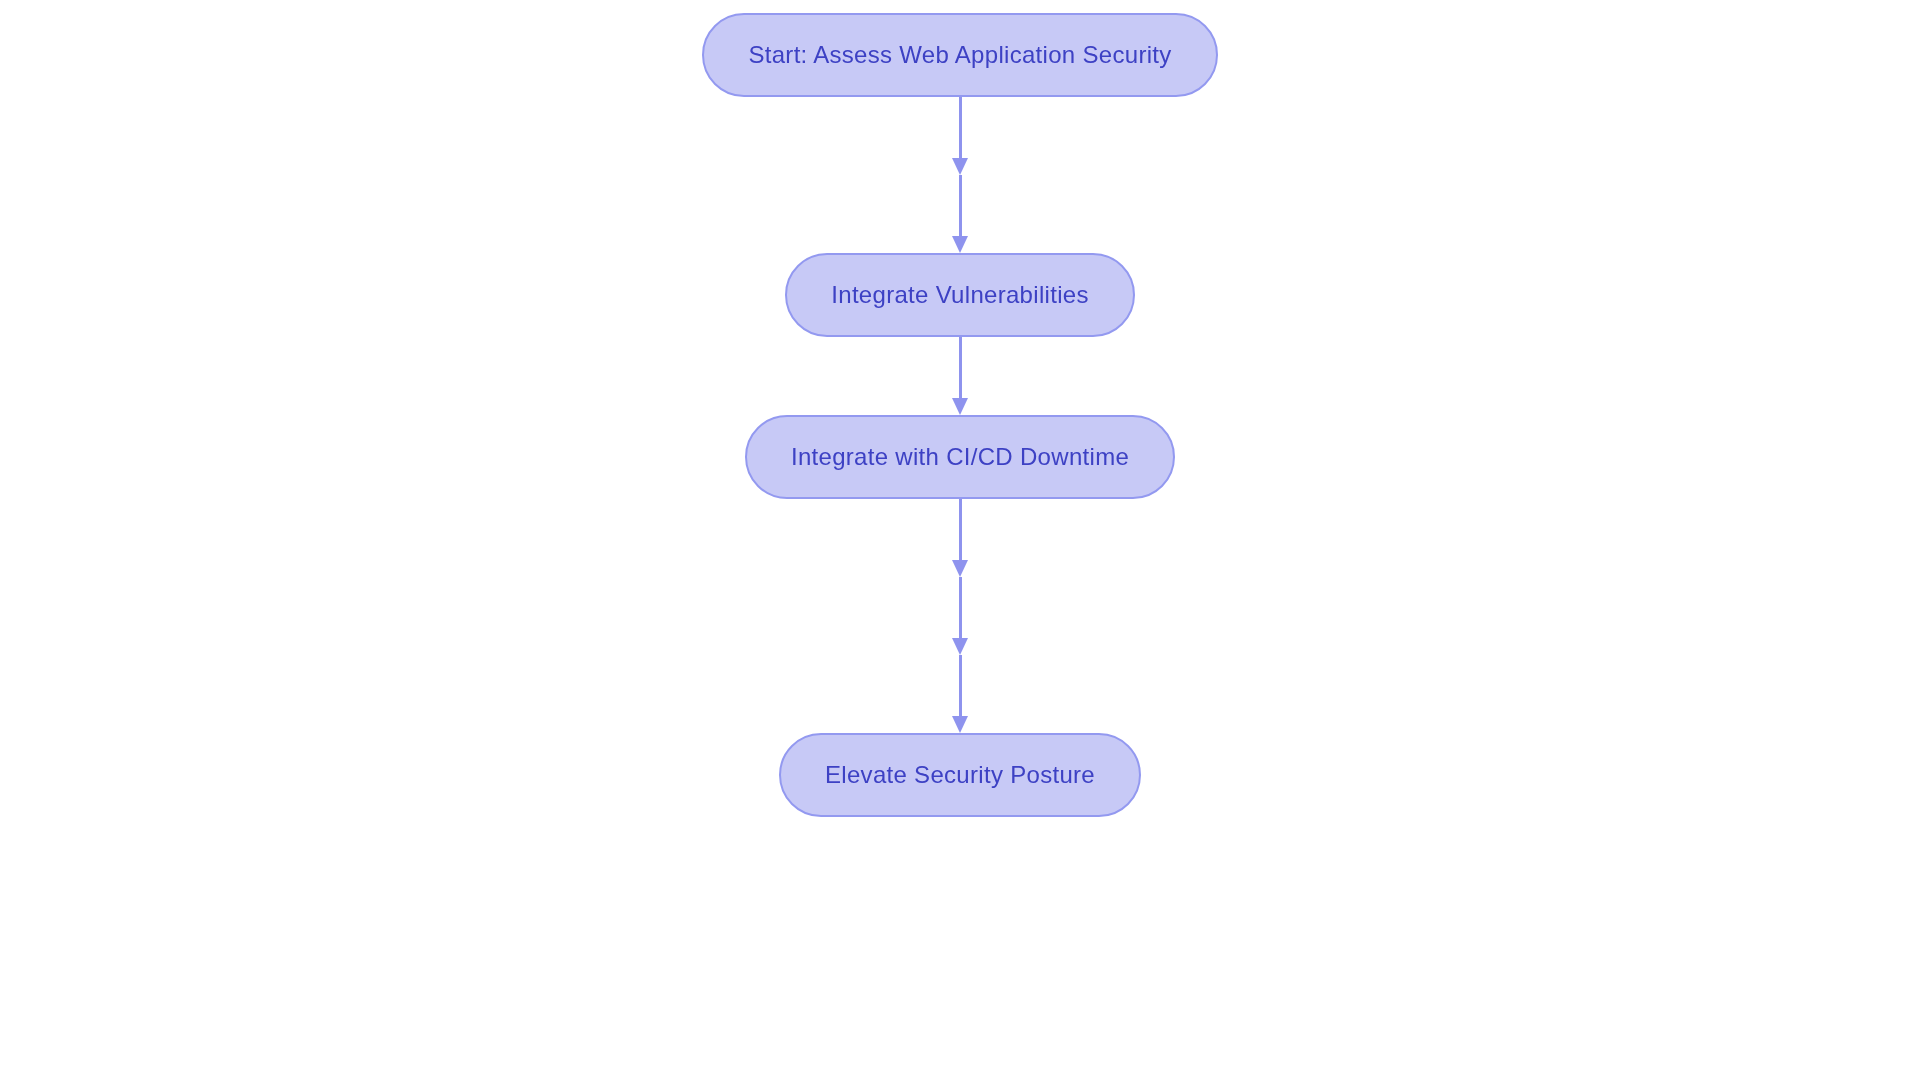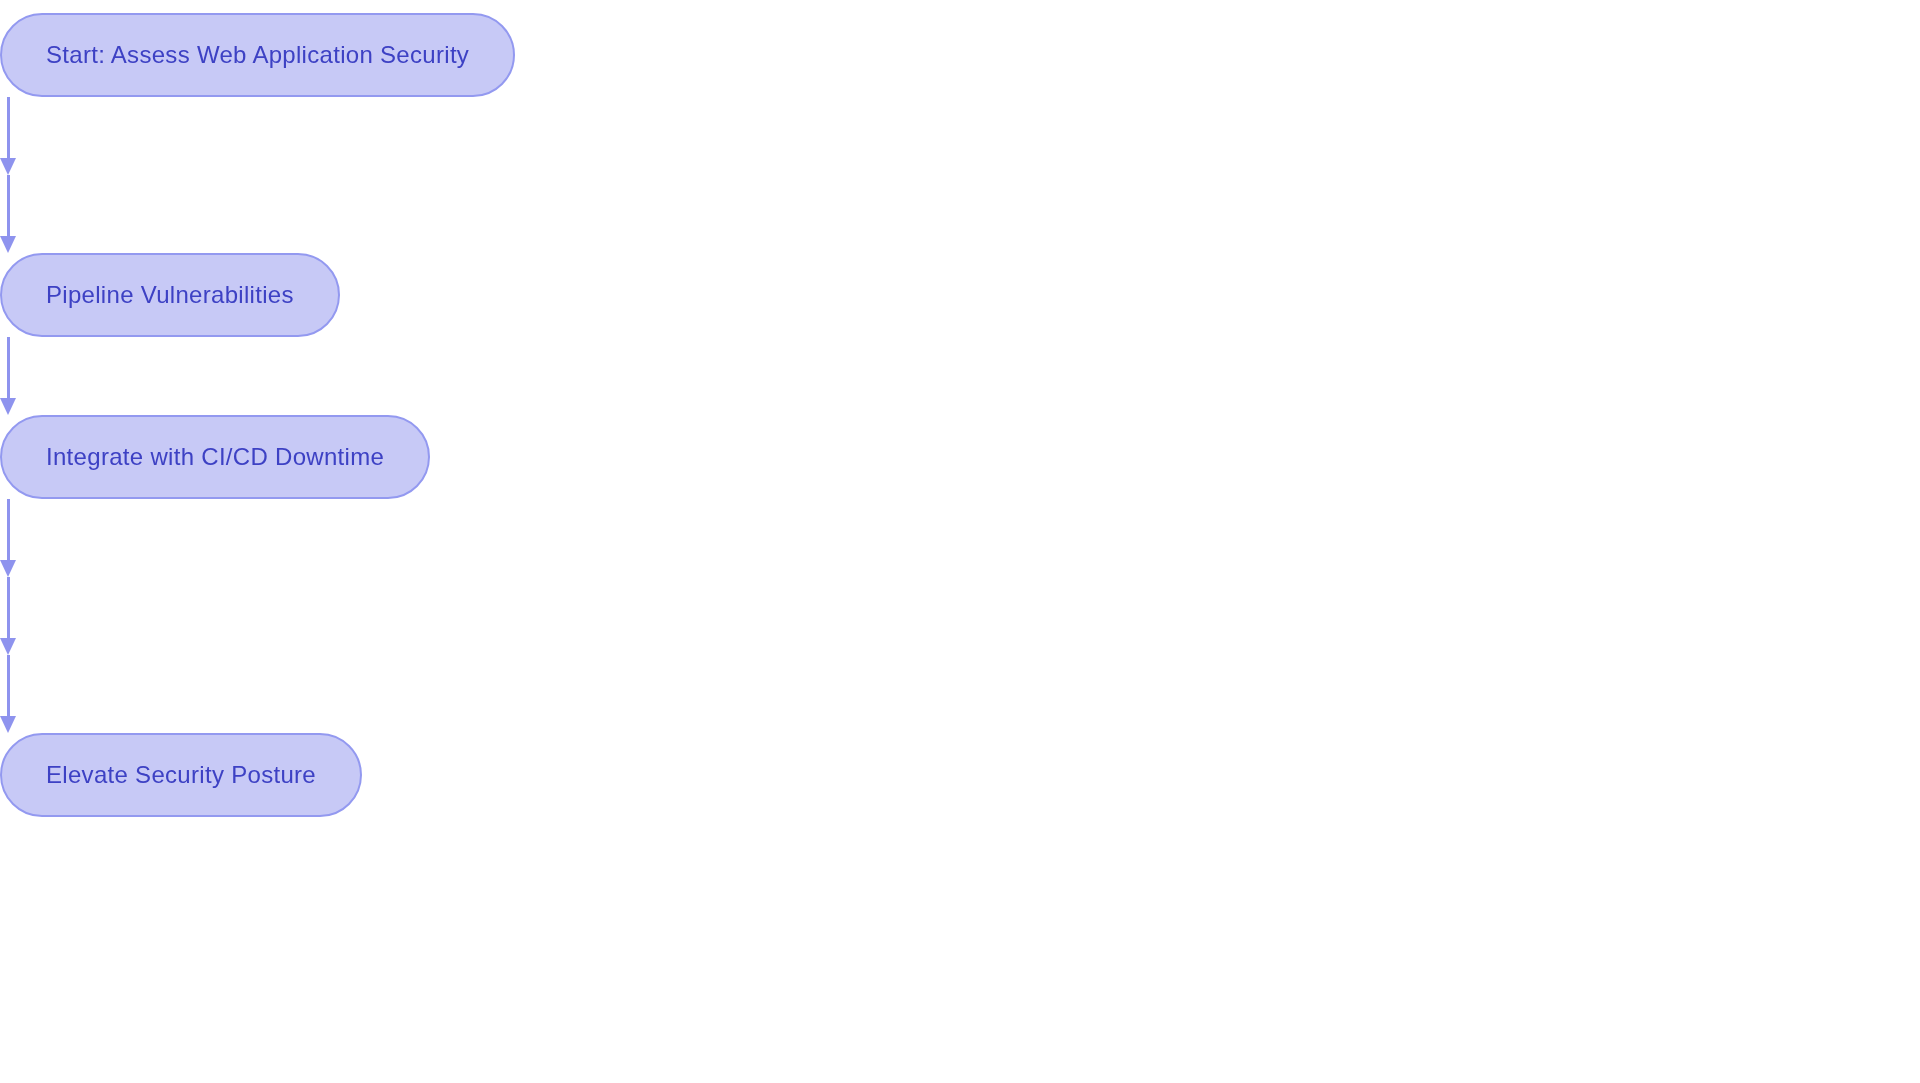--- a/index.html
+++ b/index.html
@@ -8,21 +8,21 @@
     background: #ffffff;
     font-family: "Liberation Sans", sans-serif;
   }
   .canvas {
     position: relative;
     width: 1920px;
     height: 1058px;
     background: var(--bg, #ffffff);
     display: flex;
     flex-direction: column;
-    align-items: flex-start;
+    align-items: center;
     padding-top: 13px;
     box-sizing: border-box;
     overflow: hidden;
   }
   .flow-node {
     flex: none;
     height: 84px;
     border-radius: 42px;
     background: var(--node-fill);
     border: 2px solid var(--node-border);
@@ -65,21 +65,21 @@
     </div>
     <div class="flow-arrow">
       <div class="shaft"></div>
       <div class="head"></div>
     </div>
     <div class="flow-arrow">
       <div class="shaft"></div>
       <div class="head"></div>
     </div>
     <div class="flow-node">
-      <span>Pipeline Vulnerabilities</span>
+      <span>Integrate Vulnerabilities</span>
     </div>
     <div class="flow-arrow">
       <div class="shaft"></div>
       <div class="head"></div>
     </div>
     <div class="flow-node">
       <span>Integrate with CI/CD Downtime</span>
     </div>
     <div class="flow-arrow">
       <div class="shaft"></div>

